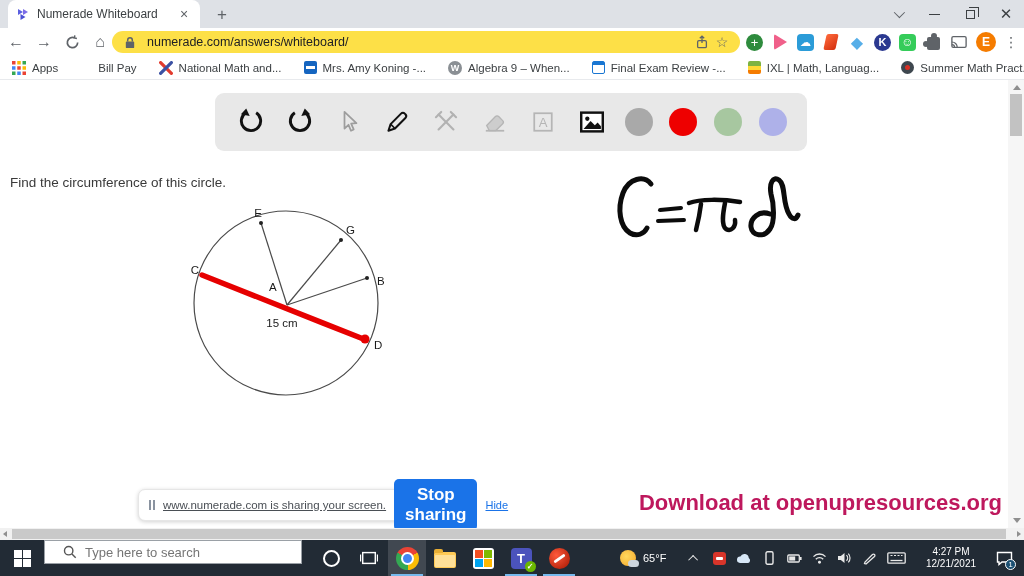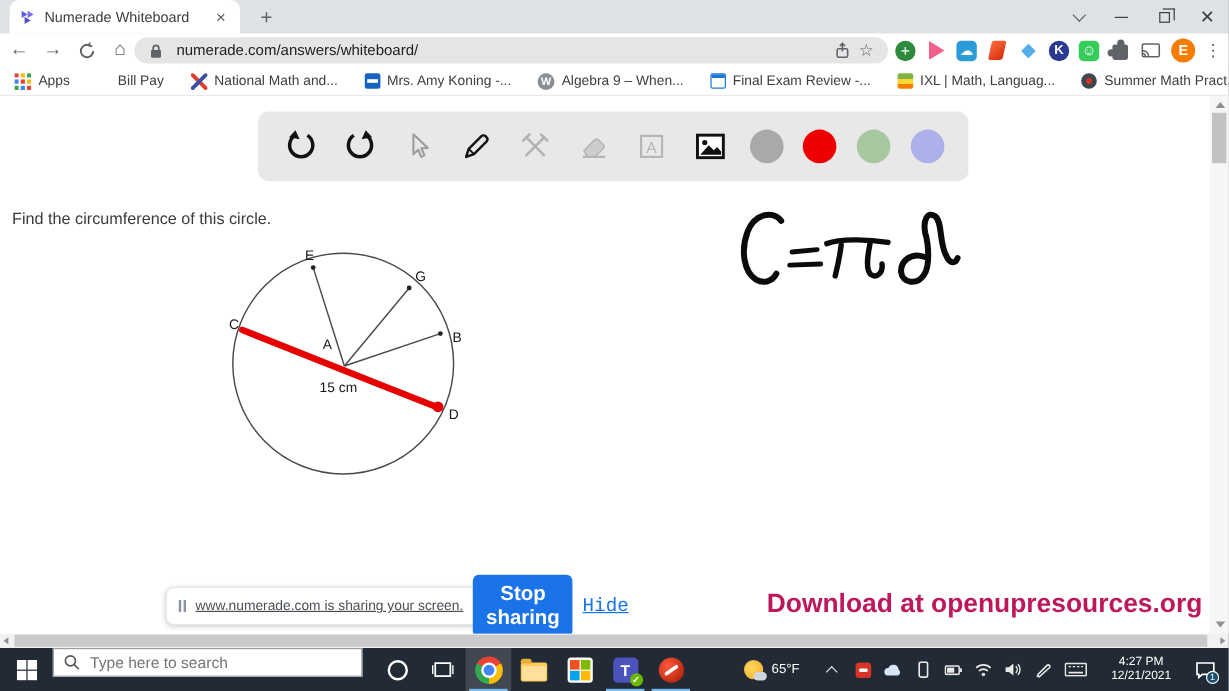--- a/index.html
+++ b/index.html
@@ -22,21 +22,21 @@
   .restore-glyph { width:9px; height:9px; border:1.2px solid #3c4043; position:relative; background:#dee1e6; }
   .restore-glyph::before { content:""; position:absolute; left:2px; top:-4px; width:9px; height:9px;
           border:1.2px solid #3c4043; border-bottom:none; border-left:none; }
   .close-glyph { font-size:15px; color:#3c4043; }
 
   
   .navbar { position:absolute; left:0; top:28px; width:1024px; height:28px; background:#fff;
             display:flex; align-items:center; }
   .nav-icon { width:24px; height:24px; display:flex; align-items:center; justify-content:center;
               color:#5f6368; font-size:16px; margin-left:4px; }
-  .omnibox { position:absolute; left:112px; top:3px; width:628px; height:22px; background:#e5e5e5;
+  .omnibox { position:absolute; left:112px; top:3px; width:628px; height:22px; background:#fde047;
              border-radius:11px; display:flex; align-items:center; padding:0 8px; }
   .omni-url { font-size:12.5px; color:#202124; margin-left:7px; flex:1; }
   .omni-icon { width:20px; display:flex; justify-content:center; color:#5f6368; }
   .ext-strip { position:absolute; left:746px; top:0; height:28px; display:flex; align-items:center; gap:8px; }
   .ext { width:18px; height:18px; display:flex; align-items:center; justify-content:center; font-size:11px; }
   .ext-green { width:17px; height:17px; border-radius:50%; background:#2e8b3d; color:#fff; font-size:13px;
                display:flex; align-items:center; justify-content:center; }
   .ext-pink { width:0; height:0; border-top:8px solid transparent; border-bottom:8px solid transparent;
               border-left:13px solid #f0608a; border-radius:2px; }
   .ext-cloudapp { width:17px; height:17px; border-radius:4px; background:#2b9cd8; color:#fff; font-size:11px;
@@ -73,40 +73,40 @@
   .dot { width:28px; height:28px; border-radius:50%; }
   .problem-text { position:absolute; left:10px; top:95px; font-size:13.5px; color:#3a3a3a; }
   .sharebar { position:absolute; left:138px; top:409px; width:336px; height:32px; background:#fff;
               border:1px solid #e6e6e6; border-radius:7px; box-shadow:0 1px 4px rgba(0,0,0,.18);
               display:flex; align-items:center; padding:0 10px; gap:8px; }
   .pause-icon { display:flex; gap:2px; }
   .pause-icon i { display:block; width:2px; height:10px; background:#8a93a0; }
   .share-msg { font-size:11.5px; color:#4a4f55; white-space:nowrap;text-decoration:underline; }
   .stop-btn { border:none; border-radius:5px; color:#fff; font-size:17px; font-weight:bold;
               padding:6px 11px; font-family:"Liberation Sans",sans-serif; }
-  .hide-link { font-size:16px;font-family:Liberation Mono, monospace; }
+  .hide-link { font-size:11px; }
   .watermark { position:absolute; right:22px; top:410px; font-size:22px; font-weight:bold; color:#be185d; }
 
   
   .vscroll { position:absolute; right:0; top:80px; width:16px; height:448px; background:#f6f6f6; }
   .vthumb { position:absolute; left:2px; top:14px; width:12px; height:42px; background:#c2c2c2; }
   .arr { position:absolute; left:5px; width:0; height:0; border-left:4px solid transparent; border-right:4px solid transparent; }
   .arr-up { top:5px; border-bottom:5px solid #8f8f8f; }
   .arr-down { bottom:5px; border-top:5px solid #8f8f8f; }
   .hscroll { position:absolute; left:0; top:528px; width:1024px; height:12px; background:#f1f1f1; }
   .hthumb { position:absolute; left:12px; top:1px; width:994px; height:10px; background:#c9c9c9; }
   .harr { position:absolute; top:3px; width:0; height:0; border-top:3.5px solid transparent; border-bottom:3.5px solid transparent; }
   .harr-left { left:3px; border-right:4.5px solid #8f8f8f; }
   .harr-right { right:3px; border-left:4.5px solid #8f8f8f; }
 
   
   .taskbar { position:absolute; left:0; top:540px; width:1024px; height:36px; background:#222b35; }
   .start { position:absolute; left:0; top:0; width:44px; height:36px; display:flex; align-items:center; justify-content:center; }
   .tsearch { position:absolute; left:44px; top:0; width:258px; height:24px; background:#fff;
-             border:1px solid #9aa0a6; display:flex; align-items:center; padding:0 8px; gap:8px; }
+             border:1px solid #9aa0a6; display:flex; align-items:center; padding:0 18px; gap:8px; }
   .tsearch input { border:none; outline:none; font-size:13px; width:190px; color:#333;
              font-family:"Liberation Sans",sans-serif; background:transparent; }
   .tb-cell { position:absolute; top:0; width:38px; height:36px; display:flex; align-items:center; justify-content:center; }
   .tb-active { background:rgba(255,255,255,.14); }
   .tb-underline::after { content:""; position:absolute; left:3px; right:3px; bottom:0; height:2px; background:#76b9ed; }
   .chrome-ball { width:23px; height:23px; border-radius:50%;
                  background:conic-gradient(from -60deg,#ea4335 0 120deg,#fbbc05 0 240deg,#34a853 0 360deg);
                  position:relative; }
   .chrome-ball::after { content:""; position:absolute; inset:5px; border-radius:50%; background:#4285f4; border:2px solid #fff; }
   .folder { width:22px; height:16px; background:#ffca55; border-radius:2px; position:relative; margin-top:3px;}

